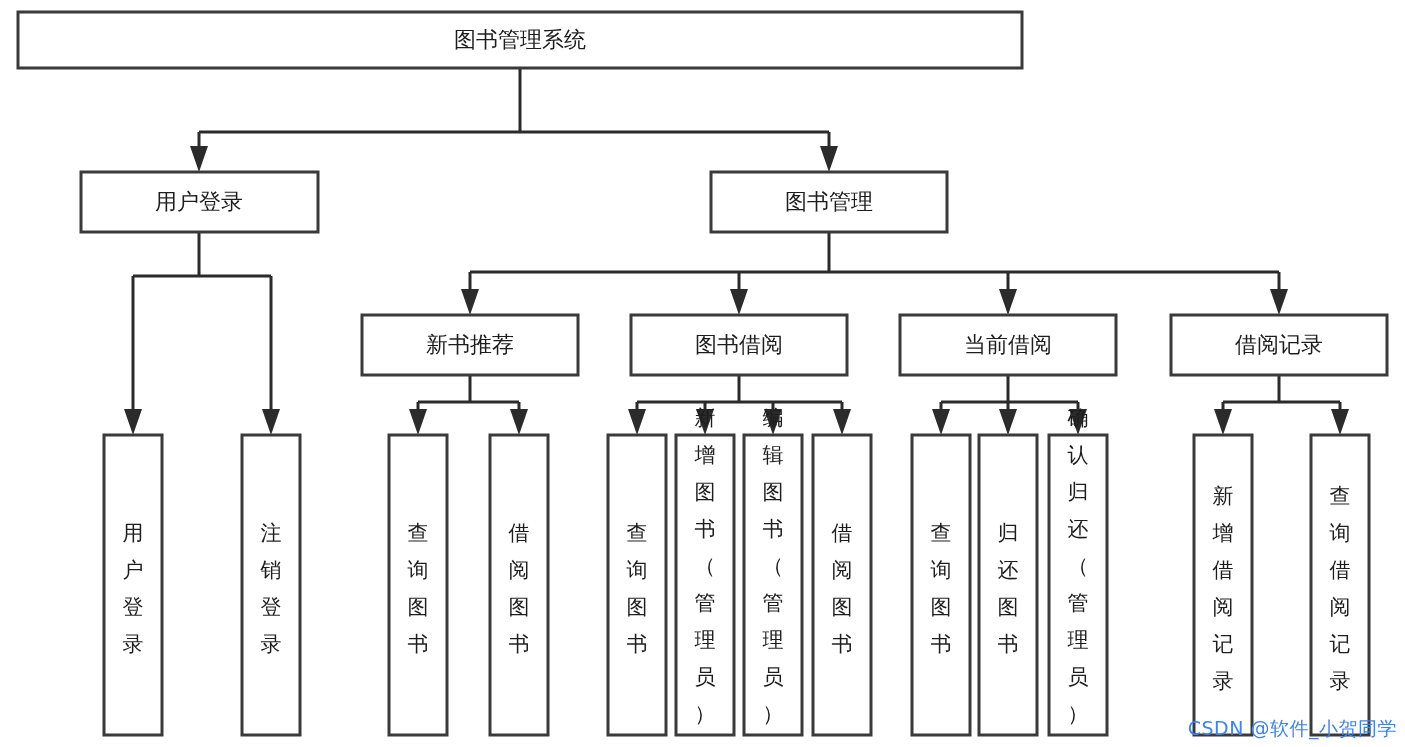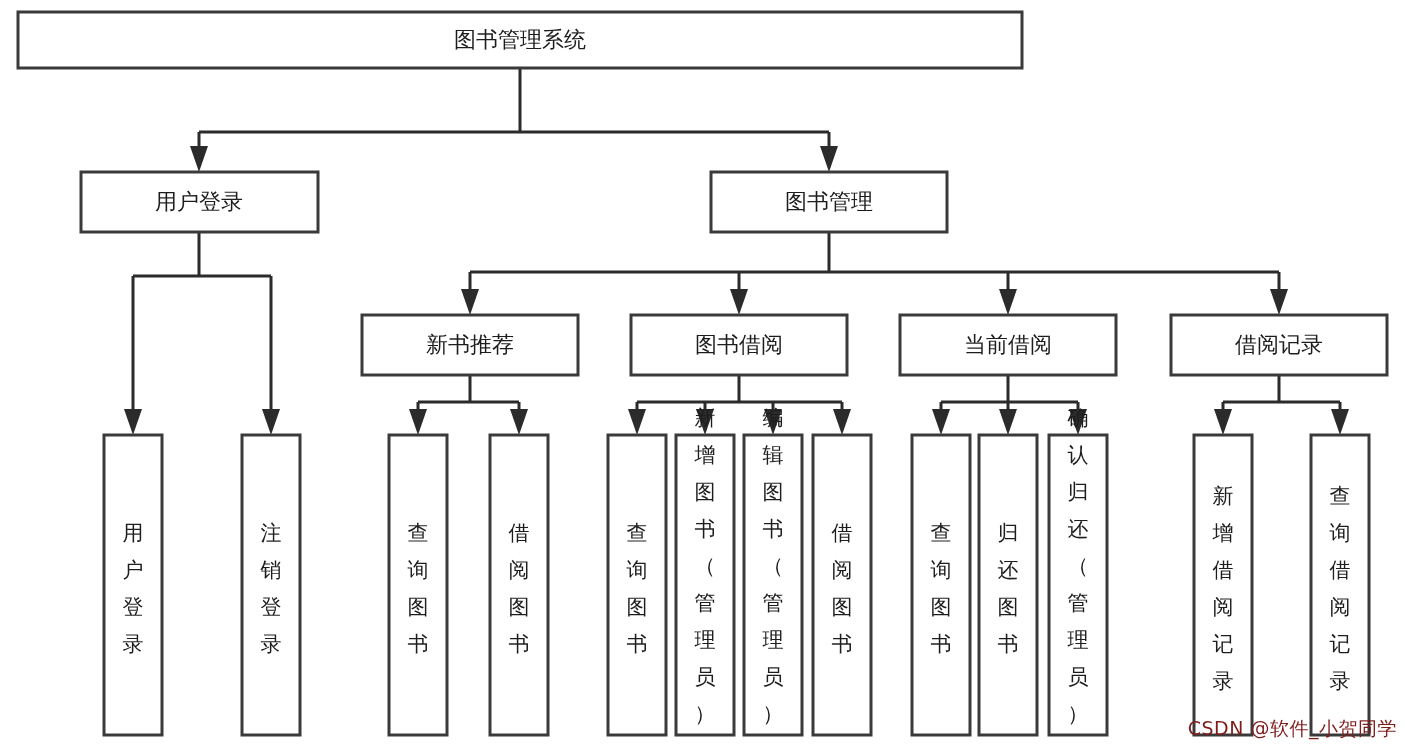--- a/index.html
+++ b/index.html
@@ -47,21 +47,21 @@
   .arrow-head {
     fill: #2b2b2b;
     stroke: none;
   }
   .watermark {
     position: absolute;
     right: 8px;
     bottom: 5px;
     font-family: "DejaVu Sans", "Liberation Sans", sans-serif;
     font-size: 19px;
-    color: #7f1d1d;
+    color: #3b82f6;
     white-space: nowrap;
     letter-spacing: 0.5px;
     pointer-events: none;
   }
 </style>
 </head>
 <body>
 
 <svg id="diagram" viewBox="0 0 1405 747">
   <defs></defs>

